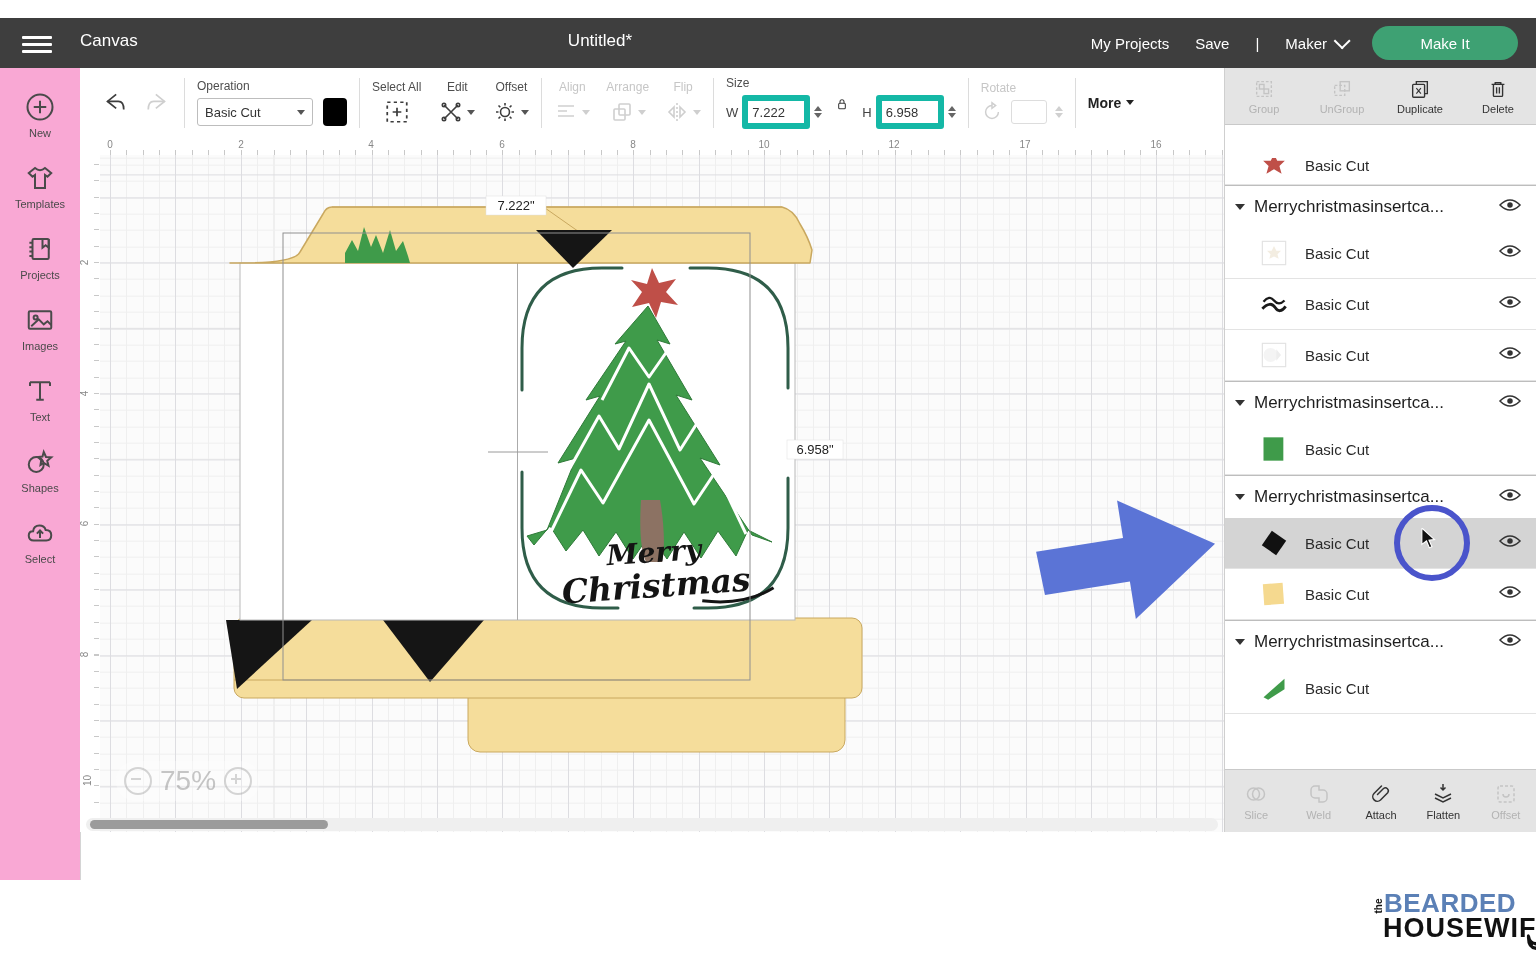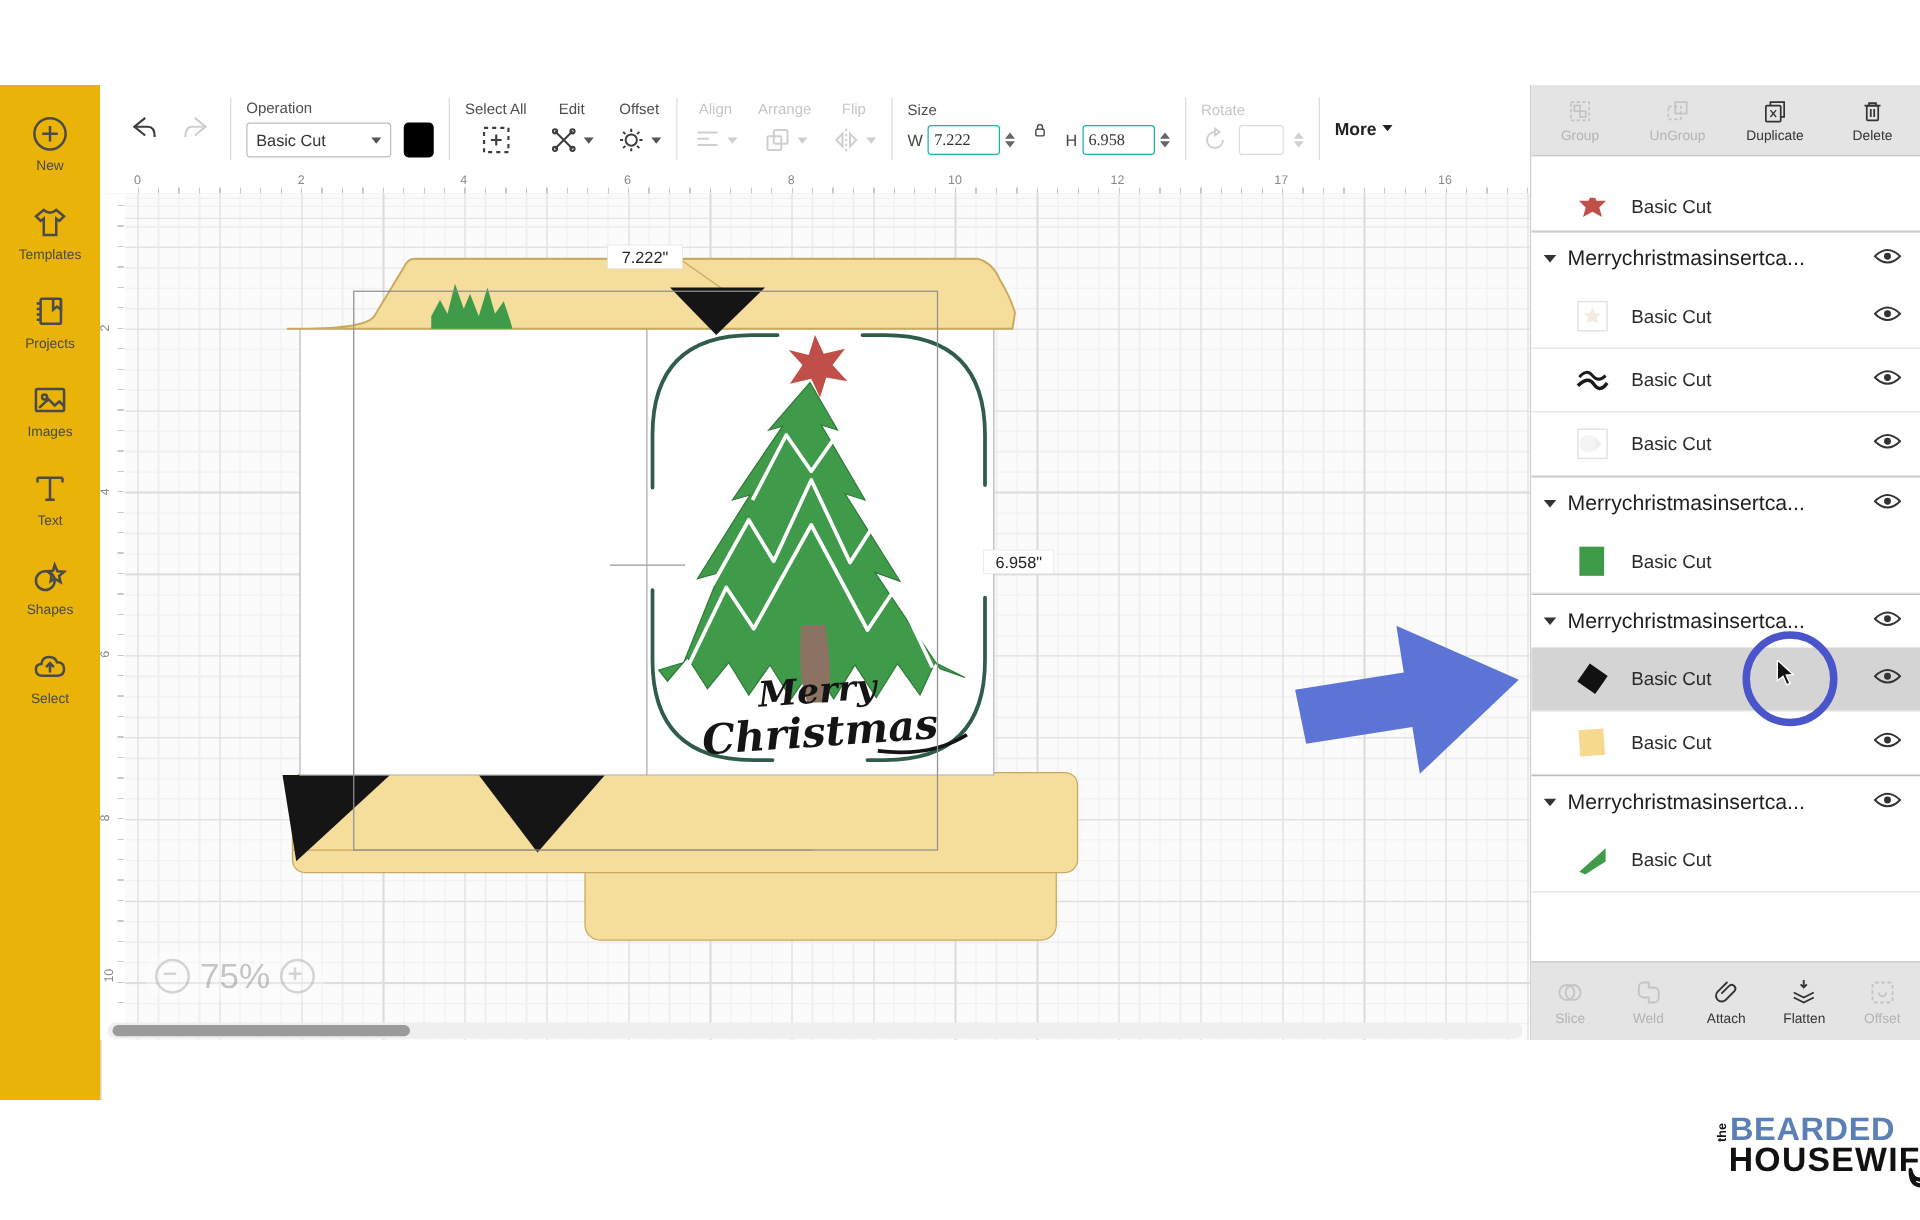--- a/index.html
+++ b/index.html
@@ -10,42 +10,42 @@
   .hamburger{position:absolute;left:22px;top:14px;width:30px;height:22px;cursor:pointer;}
   .hamburger i{display:block;height:3px;background:#fff;margin:4px 0;border-radius:1px;}
   .hdr-tab{position:absolute;left:80px;top:13px;font-size:17px;}
   .hdr-title{position:absolute;left:460px;top:13px;width:280px;text-align:center;font-size:17px;}
   .hdr-right{position:absolute;right:18px;top:0;height:50px;display:flex;align-items:center;gap:26px;font-size:15px;}
   .makeit{background:#3ea173;color:#fff;border:none;border-radius:18px;width:146px;height:34px;
           font-size:15px;font-family:"Liberation Sans",sans-serif;cursor:pointer;}
   .chev{display:inline-block;margin-left:7px;width:10px;height:10px;border-right:2px solid #fff;
         border-bottom:2px solid #fff;transform:rotate(45deg) translateY(-3px);}
   
-  .snav{position:absolute;left:0;top:68px;width:80px;height:812px;background:#eab308;border-right:1px solid #d4d4d4;}
+  .snav{position:absolute;left:0;top:68px;width:80px;height:812px;background:#f9a8d4;border-right:1px solid #d4d4d4;}
   .snav-item{display:flex;flex-direction:column;align-items:center;gap:5px;margin-top:24px;color:#4a4a4a;
              font-size:11px;cursor:pointer;}
   .snav-item svg{stroke:#4a4a4a;fill:none;stroke-width:1.6;}
   
   .tbar{position:absolute;left:80px;top:68px;width:1144px;height:69px;background:#fff;
         border-bottom:1px solid #c9c9c9;display:flex;align-items:center;}
   .tbar svg{stroke:#3d3d3d;fill:none;stroke-width:1.6;}
   .tbar .dis, .tbar .dis *{color:#c6c6c6 !important;}
   .tbar .dis svg{stroke:#cfcfcf;}
   .vr{width:1px;height:50px;background:#dcdcdc;margin:0 12px;flex:none;}
   .tgrp{display:flex;flex-direction:column;align-items:center;gap:5px;font-size:12px;color:#4e4e4e;flex:none;}
   .tgrp .irow{display:flex;align-items:center;gap:2px;}
   .caret-sm{width:0;height:0;border-left:4px solid transparent;border-right:4px solid transparent;
             border-top:5px solid #555;margin-left:2px;}
   .dis .caret-sm{border-top-color:#cfcfcf;}
   .opsel{display:flex;align-items:center;justify-content:space-between;width:100px;height:26px;
          border:1px solid #bdbdbd;border-radius:3px;padding:0 7px;font-size:13px;color:#333;cursor:pointer;background:#fff;}
   .swatch{width:24px;height:28px;border-radius:4px;background:#000;margin-left:8px;cursor:pointer;}
   .numfield{display:flex;align-items:center;gap:4px;font-size:13px;color:#444;}
-  .numfield input{width:48px;height:22px;border:1px solid #14b8a6;border-radius:3px;font-size:13px;
-                  padding:0 4px;color:#333;font-family:Liberation Serif, serif;}
+  .numfield input{width:48px;height:22px;border:6px solid #14b8a6;border-radius:3px;font-size:13px;
+                  padding:0 4px;color:#333;font-family:Liberation Sans, sans-serif;}
   .stepper{display:flex;flex-direction:column;gap:2px;}
   .stepper b{width:0;height:0;border-left:4px solid transparent;border-right:4px solid transparent;}
   .stepper .up{border-bottom:5px solid #666;}
   .stepper .dn{border-top:5px solid #666;}
   .dis .stepper .up{border-bottom-color:#d0d0d0;}.dis .stepper .dn{border-top-color:#d0d0d0;}
   .lockwrap{display:flex;flex-direction:column;align-items:center;margin:0 6px;transform:translateY(-8px);}
   .more{font-size:14px;color:#222;display:flex;align-items:center;font-weight:bold;cursor:pointer;}
   
   .canvas{position:absolute;left:80px;top:137px;width:1144px;height:695px;background:#fbfbfb;}
   .ruler-top{position:absolute;left:0;top:0;width:1144px;height:18px;background:#fff;border-bottom:1px solid #cfcfcf;
@@ -110,20 +110,38 @@
   .logo-the{font-size:10px;font-weight:bold;color:#111;transform:rotate(-90deg) translateX(2px);width:12px;}
   .logo-b1{font-size:26px;font-weight:bold;color:#5b80b6;letter-spacing:.5px;line-height:24px;margin-top:23px;}
   .logo-b2{font-size:27px;font-weight:bold;color:#111;letter-spacing:1px;line-height:26px;margin-left:11px;position:relative;}
   .beard{position:absolute;right:-6px;bottom:-14px;}
 </style>
 </head>
 <body>
 
 <div class="page">
 
+  <div class="hdr">
+    <div class="hamburger">
+        <i></i>
+        <i></i>
+        <i></i>
+      </div>
+    <div class="hdr-tab">Canvas</div>
+    <div class="hdr-title">Untitled*</div>
+    <div class="hdr-right">
+      <span>My Projects</span>
+      <span>Save</span>
+      <span>|</span>
+      <span>
+        <span>Maker</span><span class="chev"></span>
+      </span>
+      <button class="makeit">Make It</button>
+    </div>
+  </div>
 
   <div class="snav">
     <div class="snav-item">
       <svg width="30" height="30" viewBox="0 0 24 24">
           <circle cx="12" cy="12" r="10"></circle>
           <path d="M12 7 V17 M7 12 H17"></path>
         </svg>
       <span>New</span>
     </div>
     <div class="snav-item">

